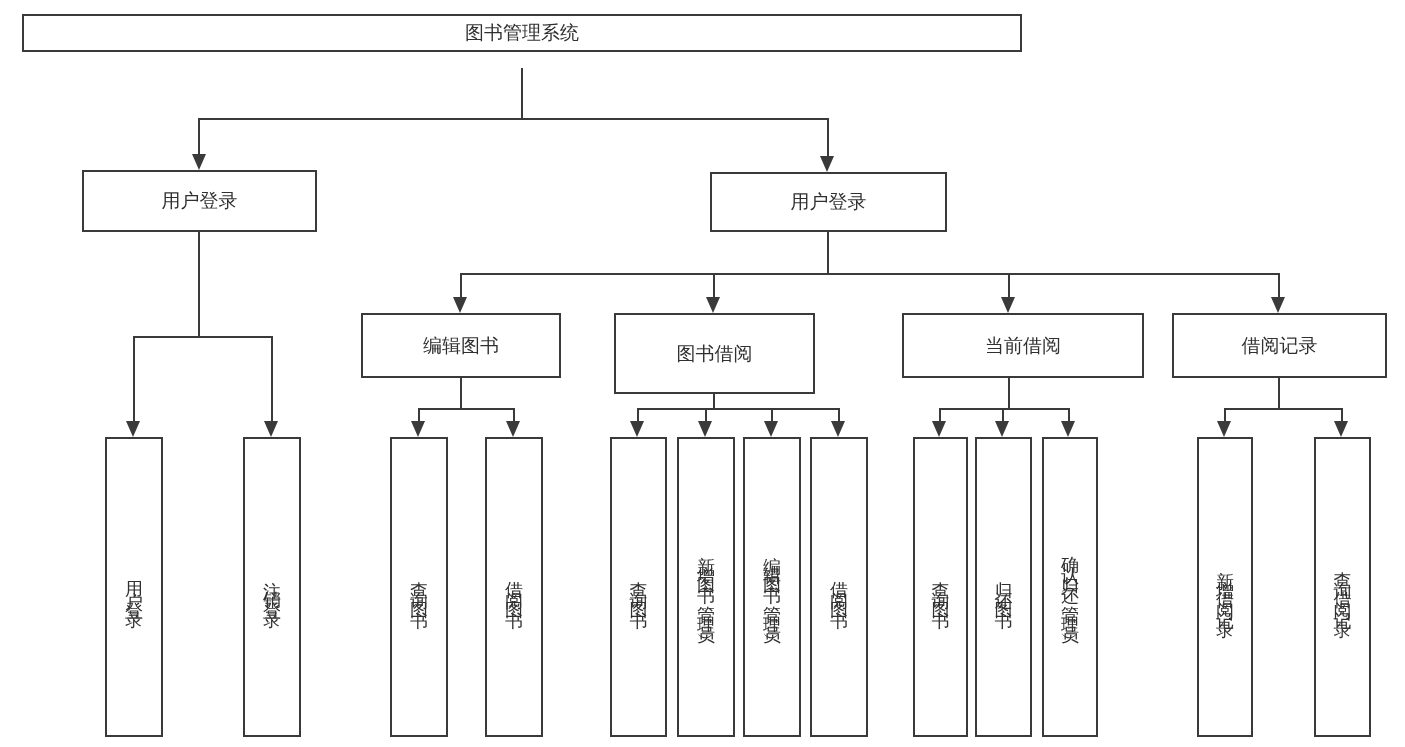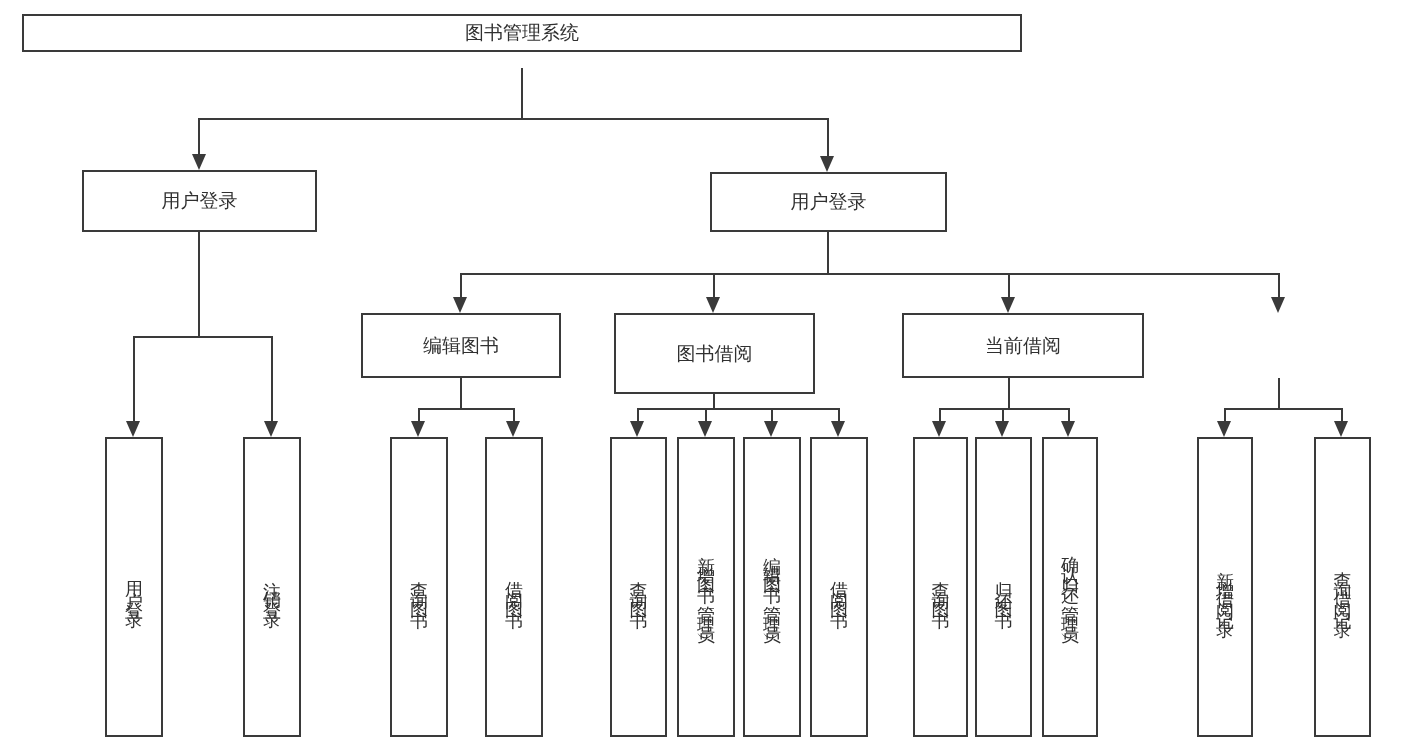--- a/index.html
+++ b/index.html
@@ -84,20 +84,21 @@
   </div>
 
   <div class="node" style="left:22px;top:14px;width:1000px;height:38px">图书管理系统</div>
 
   <div class="node" style="left:82px;top:170px;width:235px;height:62px">用户登录</div>
   <div class="node" style="left:710px;top:172px;width:237px;height:60px">用户登录</div>
 
   <div class="node" style="left:361px;top:313px;width:200px;height:65px">编辑图书</div>
   <div class="node" style="left:614px;top:313px;width:201px;height:81px">图书借阅</div>
   <div class="node" style="left:902px;top:313px;width:242px;height:65px">当前借阅</div>
+  <div class="node" style="left:1172px;top:313px;width:215px;height:65px">借阅记录</div>
 
   <div class="node vert" style="left:105px;top:437px;width:58px;height:300px">用户登录</div>
   <div class="node vert" style="left:243px;top:437px;width:58px;height:300px">注销登录</div>
 
   <div class="node vert" style="left:390px;top:437px;width:58px;height:300px">查询图书</div>
   <div class="node vert" style="left:485px;top:437px;width:58px;height:300px">借阅图书</div>
 
   <div class="node vert" style="left:610px;top:437px;width:57px;height:300px">查询图书</div>
   <div class="node vert" style="left:677px;top:437px;width:58px;height:300px">新增图书（管理员）</div>
   <div class="node vert" style="left:743px;top:437px;width:58px;height:300px">编辑图书（管理员）</div>

